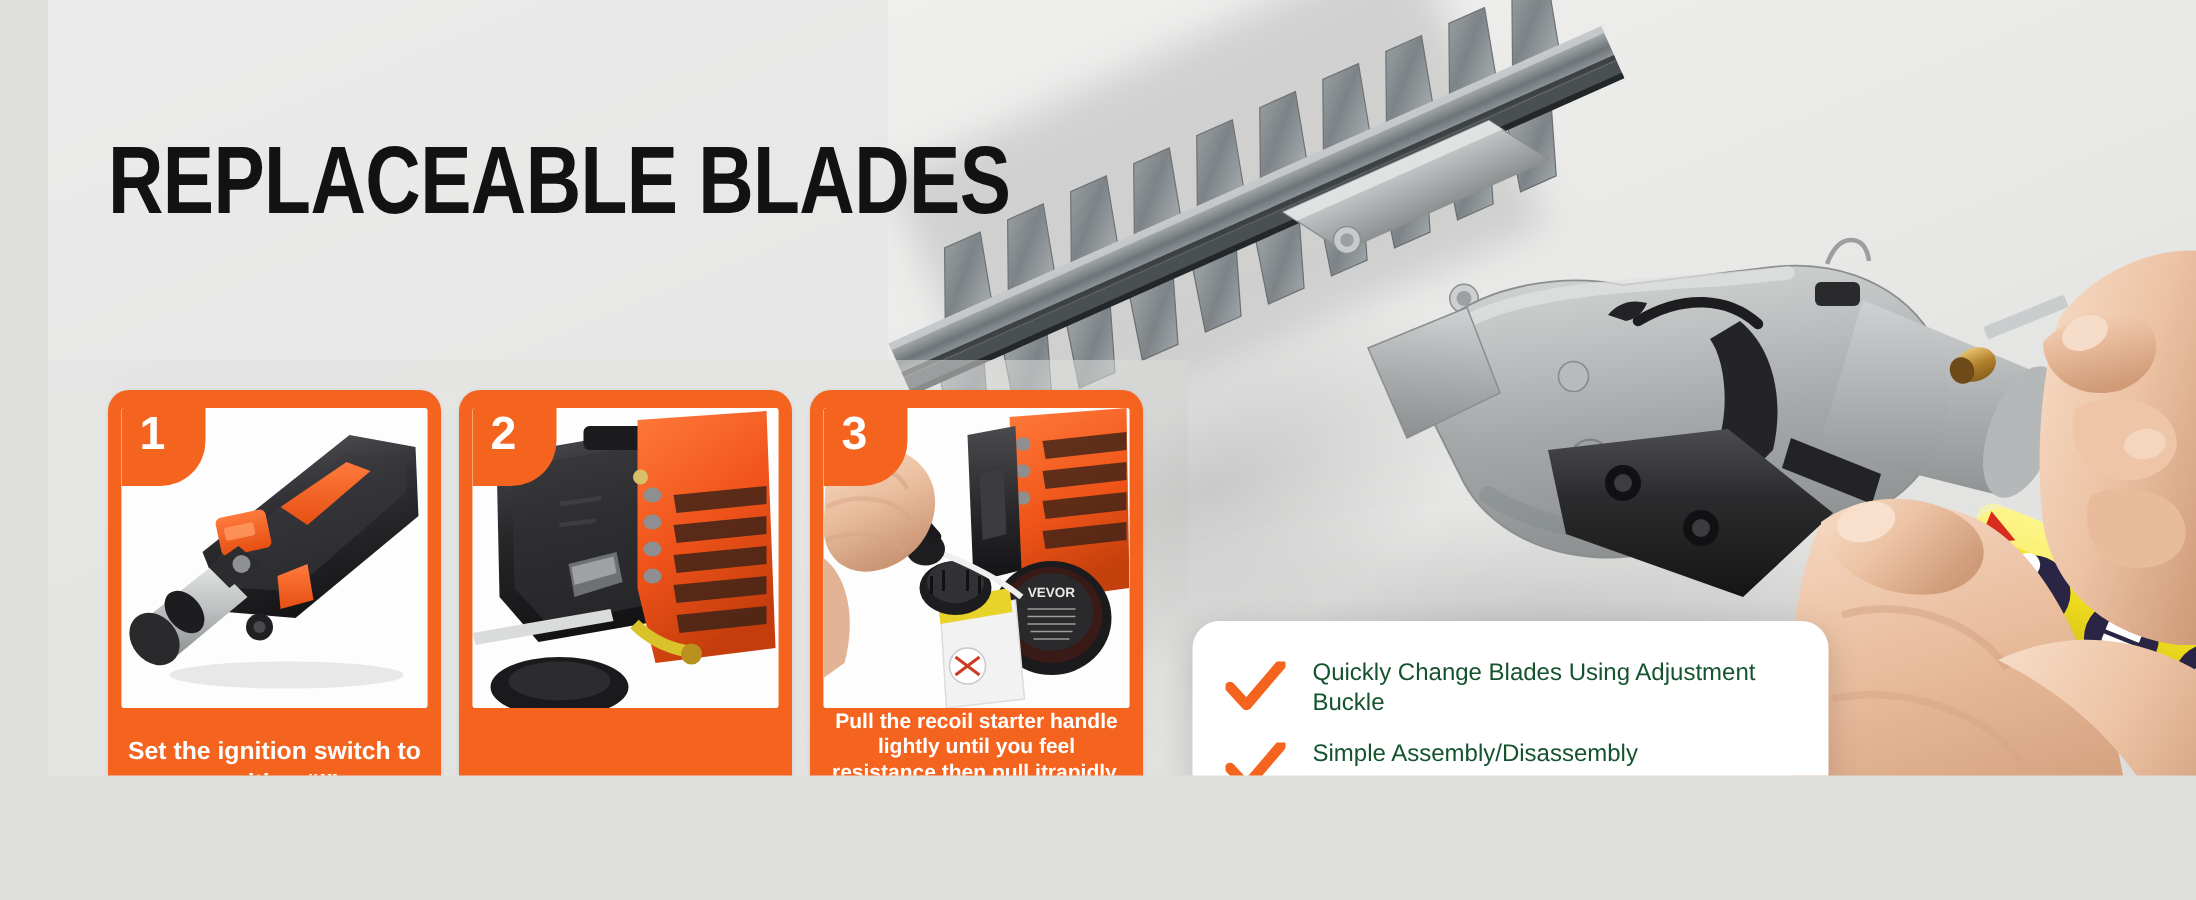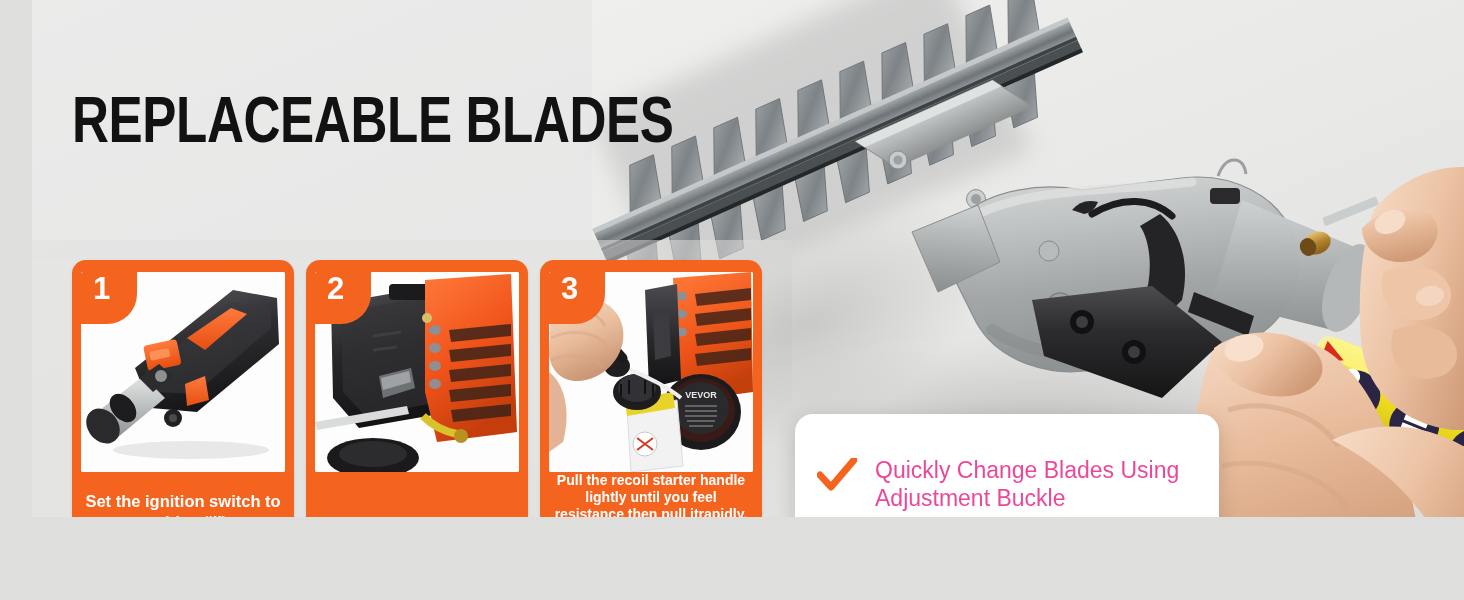--- a/index.html
+++ b/index.html
@@ -77,21 +77,21 @@
     position:absolute;left:763px;top:414px;
     width:424px;height:140px;
     background:#fff;border-radius:18px;
     box-shadow:0 6px 20px rgba(60,55,50,.22);
     box-sizing:border-box;
     padding:16px 20px 16px 22px;
     display:flex;flex-direction:column;justify-content:center;gap:14px;
   }
   .frow{display:flex;align-items:flex-start;gap:18px;}
   .check{flex:0 0 auto;width:40px;height:34px;margin-top:2px;}
-  .ftext{font-size:23px;line-height:1.22;color:#ec4899;font-weight:400;}
+  .ftext{font-size:16px;line-height:1.22;color:#14532d;font-weight:400;}
 
   
   .floorshade{
     position:absolute;left:540px;top:120px;width:560px;height:330px;
     background:radial-gradient(50% 45% at 40% 55%, rgba(120,120,120,.28) 0%, rgba(150,150,150,0) 70%);
     transform:rotate(-26deg);pointer-events:none;
   }
 </style>
 </head>
 <body>
@@ -529,15 +529,21 @@
     </div>
   </div>
 
   <div class="callout">
     <div class="frow">
       <svg class="check" viewBox="0 0 40 34" xmlns="http://www.w3.org/2000/svg" aria-hidden="true">
         <path d="M3 17 L14 29 L37 2" fill="none" stroke="#f4641f" stroke-width="7" stroke-linecap="round" stroke-linejoin="round"></path>
       </svg>
       <div class="ftext">Quickly Change Blades Using Adjustment Buckle</div>
     </div>
+    <div class="frow">
+      <svg class="check" viewBox="0 0 40 34" xmlns="http://www.w3.org/2000/svg" aria-hidden="true">
+        <path d="M3 17 L14 29 L37 2" fill="none" stroke="#f4641f" stroke-width="7" stroke-linecap="round" stroke-linejoin="round"></path>
+      </svg>
+      <div class="ftext">Simple Assembly/Disassembly</div>
+    </div>
   </div>
 
 </div>
 
 </body></html>

